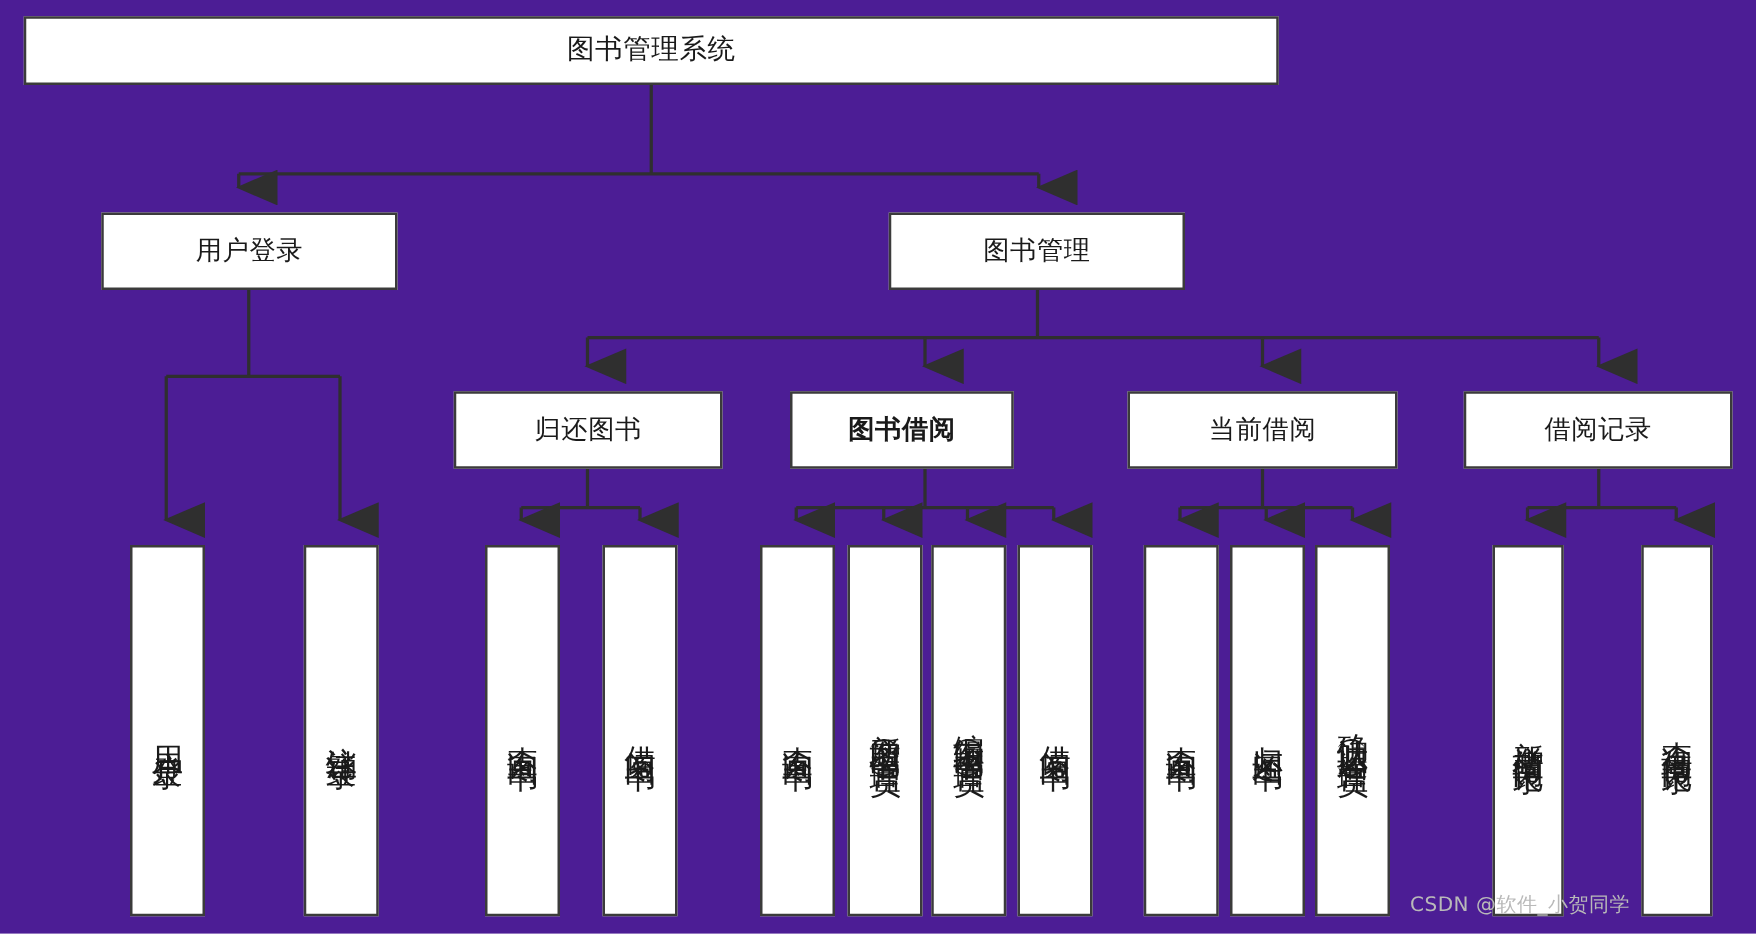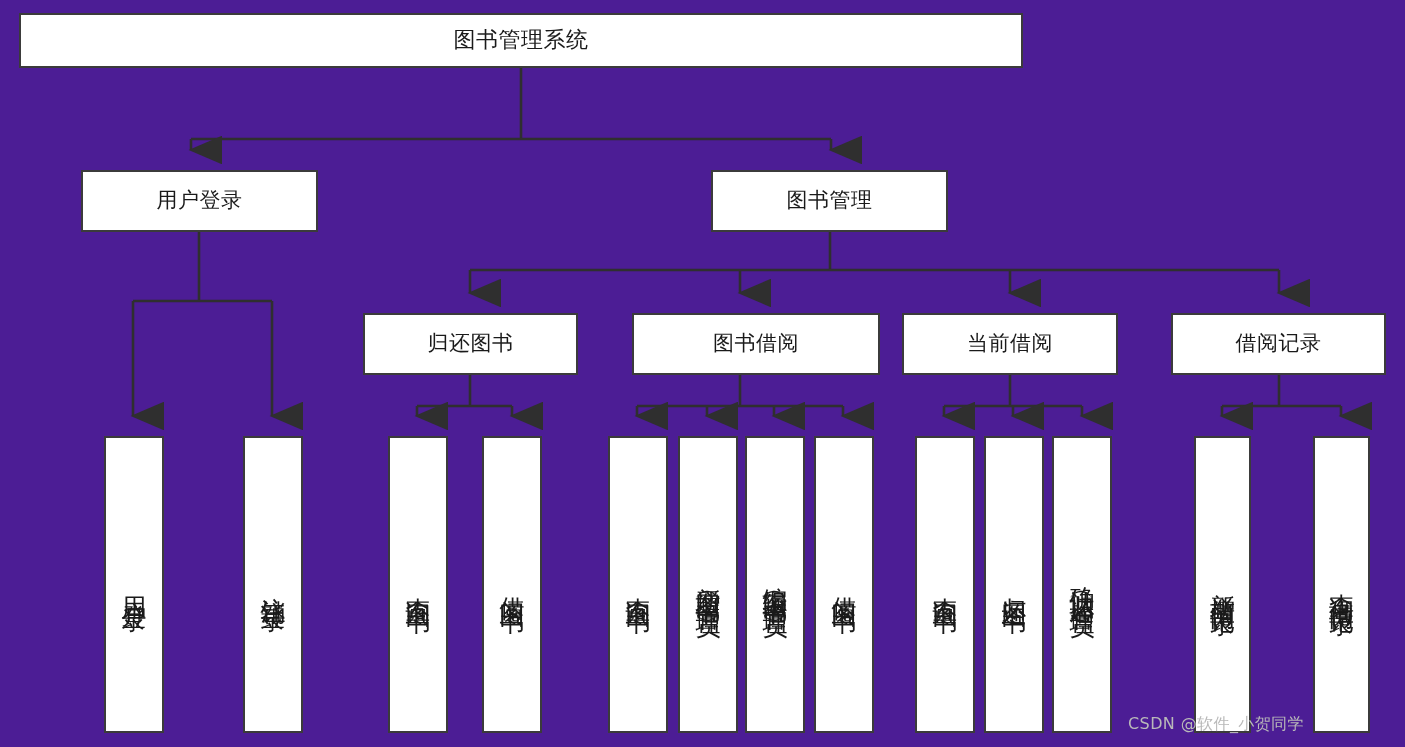--- a/index.html
+++ b/index.html
@@ -130,21 +130,21 @@
   <div class="node h" style="left:81px;top:170px;width:237px;height:62px;">
     <span class="lbl">用户登录</span>
   </div>
   <div class="node h" style="left:711px;top:170px;width:237px;height:62px;">
     <span class="lbl">图书管理</span>
   </div>
 
   <div class="node h" style="left:363px;top:313px;width:215px;height:62px;">
     <span class="lbl">归还图书</span>
   </div>
-  <div class="node h" style="left:632px;top:313px;width:248px;height:62px;">
+  <div class="node h" style="left:632px;top:313px;width:179px;height:62px;font-weight:bold;">
     <span class="lbl">图书借阅</span>
   </div>
   <div class="node h" style="left:902px;top:313px;width:216px;height:62px;font-family:Liberation Serif, serif;">
     <span class="lbl">当前借阅</span>
   </div>
   <div class="node h" style="left:1171px;top:313px;width:215px;height:62px;">
     <span class="lbl">借阅记录</span>
   </div>
 
   <div class="node v" style="left:104px;top:436px;width:60px;height:297px;">

